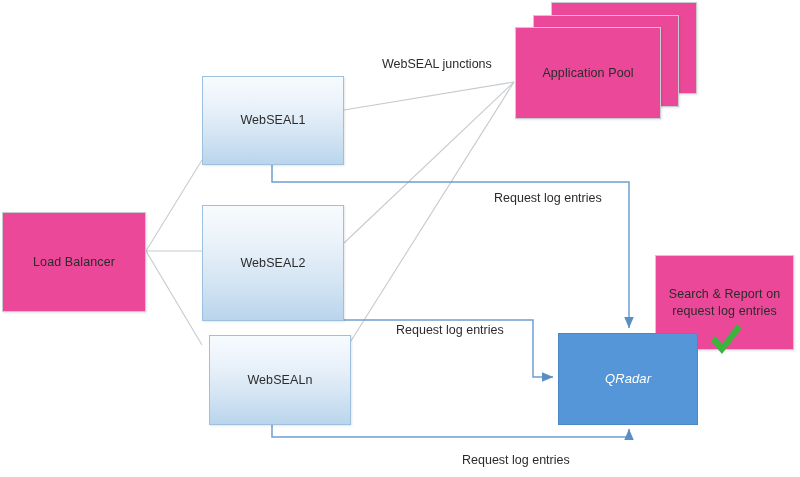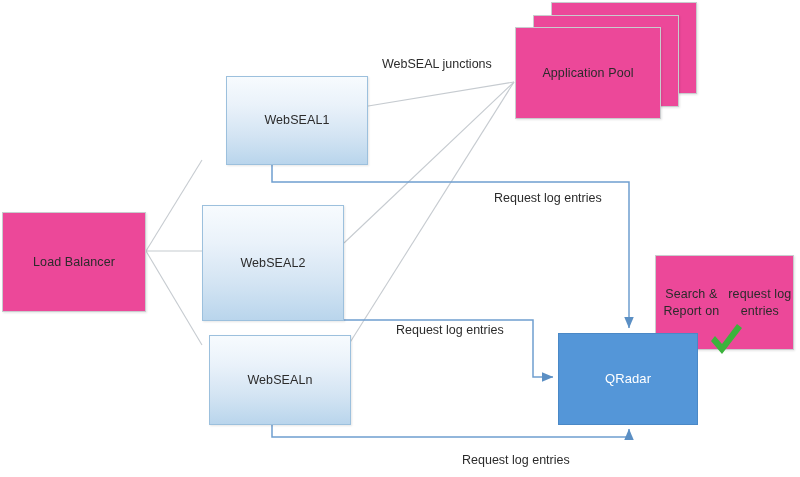--- a/index.html
+++ b/index.html
@@ -48,20 +48,21 @@
   
   .box-blue-grad {
     background: linear-gradient(to bottom, #f7fbfe 0%, #eaf2fa 32%, #d3e4f3 68%, #b9d5ec 100%);
     border: 1px solid #9cc0dd;
     box-shadow: 1px 1px 2px rgba(0,0,0,.10);
   }
   
   .box-blue-solid {
     background: #5496d8;
     border: 1px solid #4a88c6;
+    font-style: italic;
   }
   .box-blue-solid .node-label {
     color: #ffffff;
     font-size: 13px;
   }
   
   .free-label {
     position: absolute;
     font-size: 12.5px;
     color: #2b2b2b;
@@ -109,39 +110,39 @@
 
     <g stroke="#6f9fd0" stroke-width="1.5" fill="none">
       <path d="M272,425 L272,437 L629,437 L629,429" marker-end="url(#arrowBlue)"></path>
     </g>
   </svg>
 
   <div class="node box-white" style="left:2px; top:212px; width:144px; height:100px;">
     <span class="node-label">Load Balancer</span>
   </div>
 
-  <div class="node box-blue-grad" style="left:202px; top:76px; width:142px; height:89px;margin-left:24px;">
+  <div class="node box-blue-grad" style="left:202px; top:76px; width:142px; height:89px;">
     <span class="node-label">WebSEAL1</span>
   </div>
 
   <div class="node box-blue-grad" style="left:202px; top:205px; width:142px; height:116px;">
     <span class="node-label">WebSEAL2</span>
   </div>
 
   <div class="node box-blue-grad" style="left:202px; top:335px; width:142px; height:90px;margin-left:7px;">
     <span class="node-label">WebSEALn</span>
   </div>
 
   <div class="node box-white" style="left:551px; top:2px; width:146px; height:92px;"></div>
   <div class="node box-white" style="left:533px; top:15px; width:146px; height:92px;"></div>
   <div class="node box-white" style="left:515px; top:27px; width:146px; height:92px;">
     <span class="node-label">Application Pool</span>
   </div>
 
-  <div class="node box-white" style="left:655px; top:255px; width:139px; height:95px; flex-direction:row;">
+  <div class="node box-white" style="left:655px; top:255px; width:139px; height:95px; flex-direction:column;">
     <span class="node-label">Search &amp; Report on</span>
     <span class="node-label">request log entries</span>
   </div>
 
   <div class="node box-blue-solid" style="left:558px; top:333px; width:140px; height:92px;">
     <span class="node-label">QRadar</span>
   </div>
 
   <svg class="check" style="left:706px; top:320px;" viewBox="0 0 40 40" xmlns="http://www.w3.org/2000/svg">
     <path d="M5,21 L9,16 L16,24 L31,4 L36,8 L16,34 Z" fill="#3cb33c"></path>

